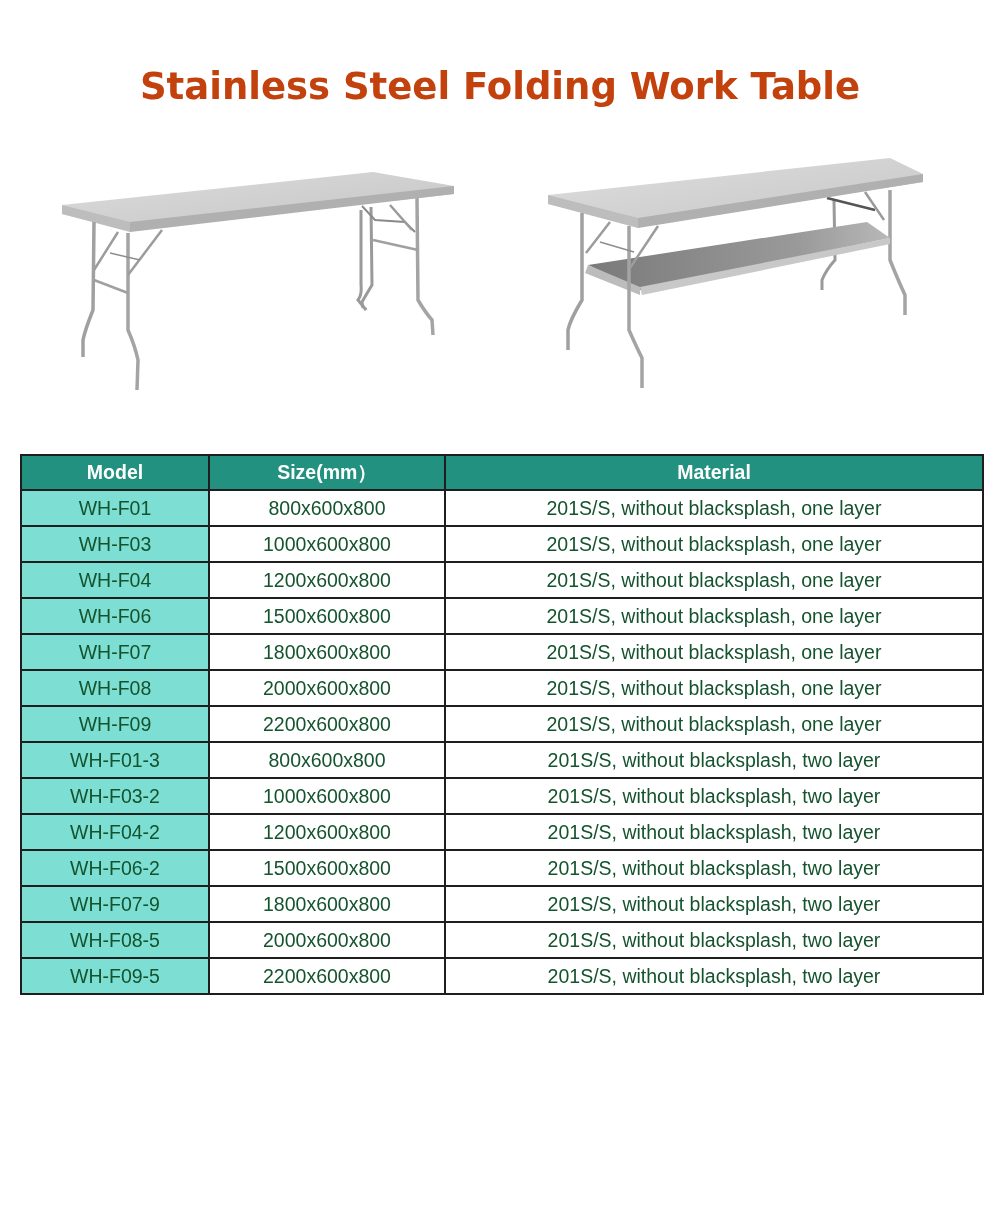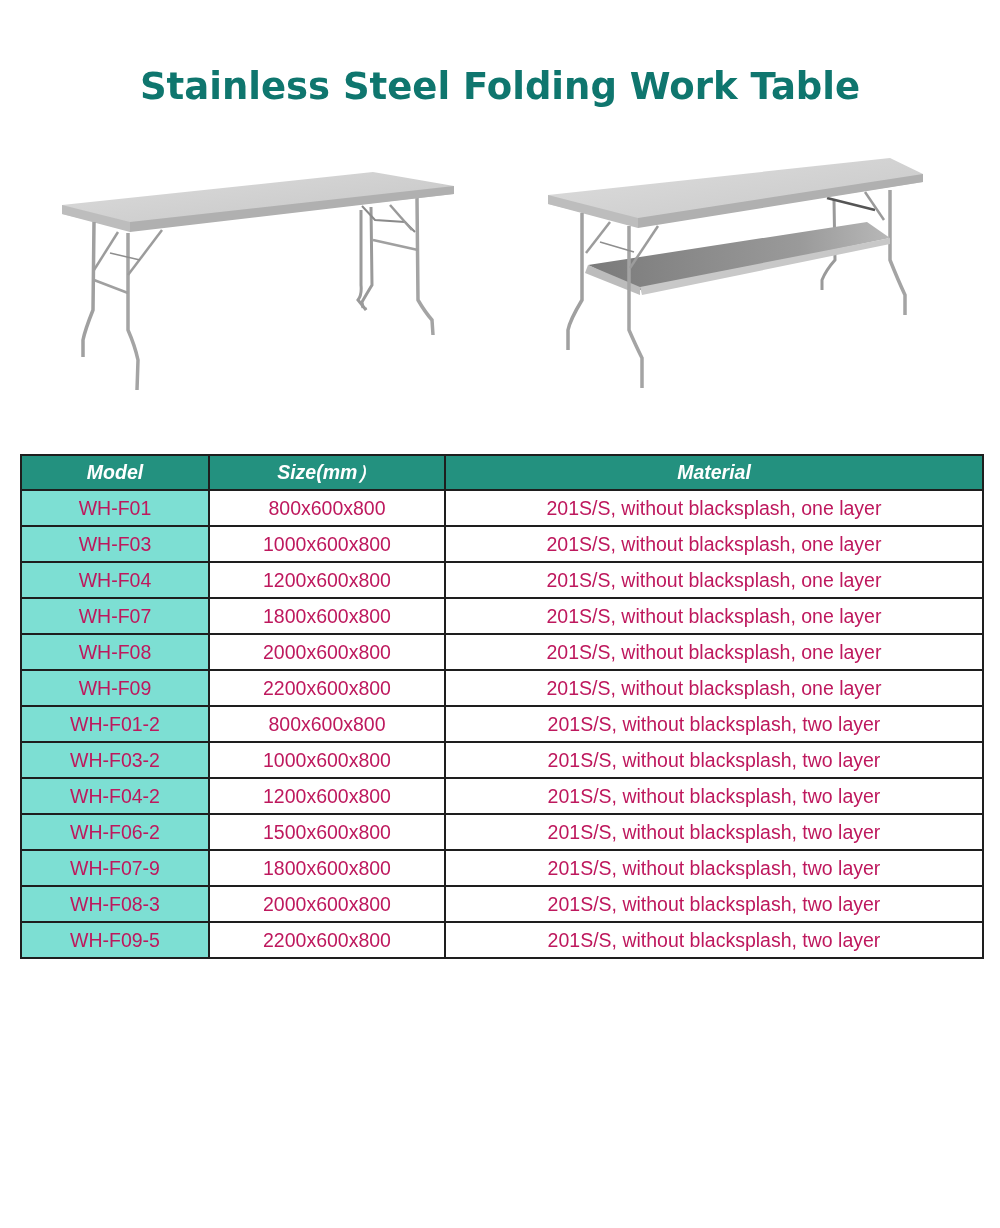--- a/index.html
+++ b/index.html
@@ -1,38 +1,38 @@
 <!DOCTYPE html>
 <html><head>
   <meta charset="utf-8">
   <style>
     html, body { margin: 0; padding: 0; background: #ffffff; }
     body { width: 1000px; height: 1228px; position: relative; overflow: hidden; font-family: "Liberation Sans", sans-serif; }
 
     .title {
       position: absolute; left: 0; top: 40px; width: 1000px;
       text-align: center; font-family: "DejaVu Sans", sans-serif;
-      font-weight: bold; font-size: 37px; color: #0f766e; letter-spacing: 0px;
+      font-weight: bold; font-size: 37px; color: #c2410c; letter-spacing: 0px;
     }
 
     .photo { position: absolute; }
     .photo svg { display: block; }
     .photo-one { left: 40px; top: 150px; width: 430px; height: 260px; }
     .photo-two { left: 530px; top: 140px; width: 420px; height: 270px; }
 
     .spec-table {
       position: absolute; left: 20px; top: 454px; width: 962px;
       border-collapse: collapse; table-layout: fixed;
     }
     .spec-table th, .spec-table td {
       border: 2px solid #1e1e1e; text-align: center; padding: 0;
-      height: 34px; font-size: 19.5px; color: #be185d;
+      height: 34px; font-size: 19.5px; color: #14532d;
     }
     .spec-table th {
-      background: #23917f; color: #ffffff; font-weight: bold; font-size: 19.5px; height: 33px; font-style: italic;
+      background: #23917f; color: #ffffff; font-weight: bold; font-size: 19.5px; height: 33px;
     }
     .spec-table td.model { background: #7ddfd3; }
     .spec-table td.size, .spec-table td.material { background: #ffffff; }
     col.c1 { width: 188px; } col.c2 { width: 236px; } col.c3 { width: 538px; }
   </style>
 </head>
 <body>
 
 <h1 class="title">Stainless Steel Folding Work Table</h1>
 
@@ -123,36 +123,41 @@
         <td class="model">WH-F03</td>
         <td class="size">1000x600x800</td>
         <td class="material">201S/S, without blacksplash, one layer</td>
       </tr>
       <tr>
         <td class="model">WH-F04</td>
         <td class="size">1200x600x800</td>
         <td class="material">201S/S, without blacksplash, one layer</td>
       </tr>
       <tr>
+        <td class="model">WH-F06</td>
+        <td class="size">1500x600x800</td>
+        <td class="material">201S/S, without blacksplash, one layer</td>
+      </tr>
+      <tr>
         <td class="model">WH-F07</td>
         <td class="size">1800x600x800</td>
         <td class="material">201S/S, without blacksplash, one layer</td>
       </tr>
       <tr>
         <td class="model">WH-F08</td>
         <td class="size">2000x600x800</td>
         <td class="material">201S/S, without blacksplash, one layer</td>
       </tr>
       <tr>
         <td class="model">WH-F09</td>
         <td class="size">2200x600x800</td>
         <td class="material">201S/S, without blacksplash, one layer</td>
       </tr>
       <tr>
-        <td class="model">WH-F01-2</td>
+        <td class="model">WH-F01-3</td>
         <td class="size">800x600x800</td>
         <td class="material">201S/S, without blacksplash, two layer</td>
       </tr>
       <tr>
         <td class="model">WH-F03-2</td>
         <td class="size">1000x600x800</td>
         <td class="material">201S/S, without blacksplash, two layer</td>
       </tr>
       <tr>
         <td class="model">WH-F04-2</td>
@@ -163,21 +168,21 @@
         <td class="model">WH-F06-2</td>
         <td class="size">1500x600x800</td>
         <td class="material">201S/S, without blacksplash, two layer</td>
       </tr>
       <tr>
         <td class="model">WH-F07-9</td>
         <td class="size">1800x600x800</td>
         <td class="material">201S/S, without blacksplash, two layer</td>
       </tr>
       <tr>
-        <td class="model">WH-F08-3</td>
+        <td class="model">WH-F08-5</td>
         <td class="size">2000x600x800</td>
         <td class="material">201S/S, without blacksplash, two layer</td>
       </tr>
       <tr>
         <td class="model">WH-F09-5</td>
         <td class="size">2200x600x800</td>
         <td class="material">201S/S, without blacksplash, two layer</td>
       </tr>
     </tbody>
 </table>

